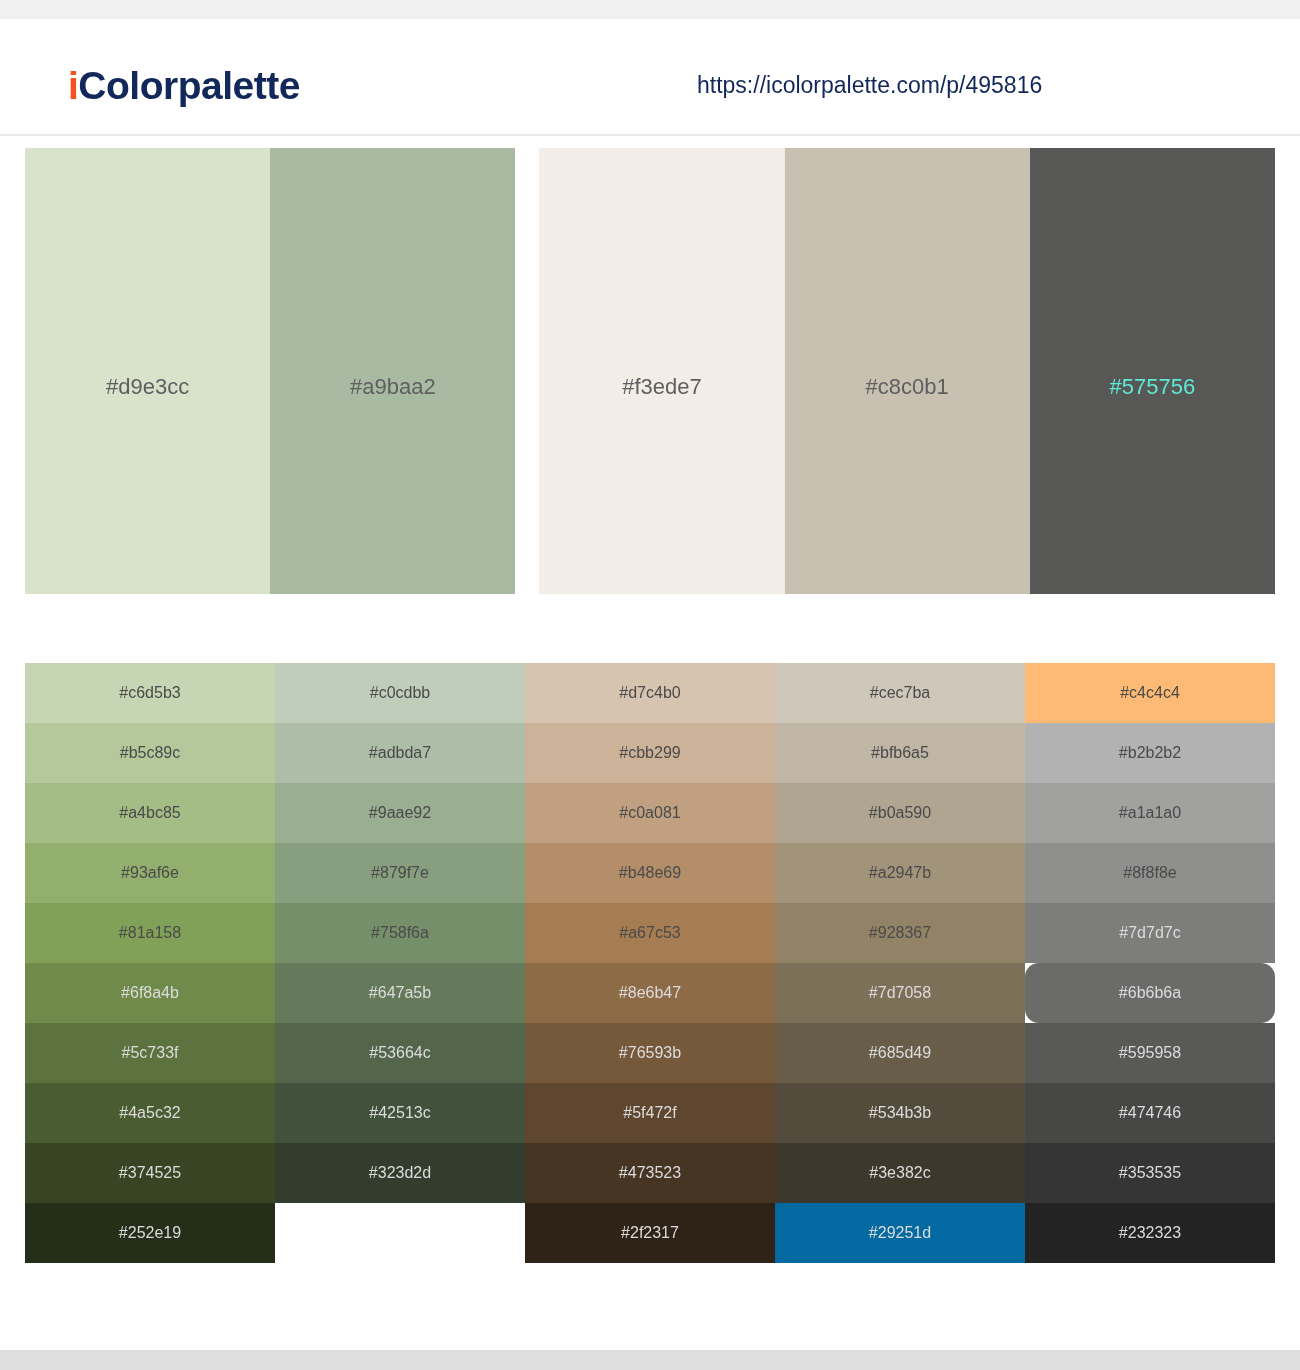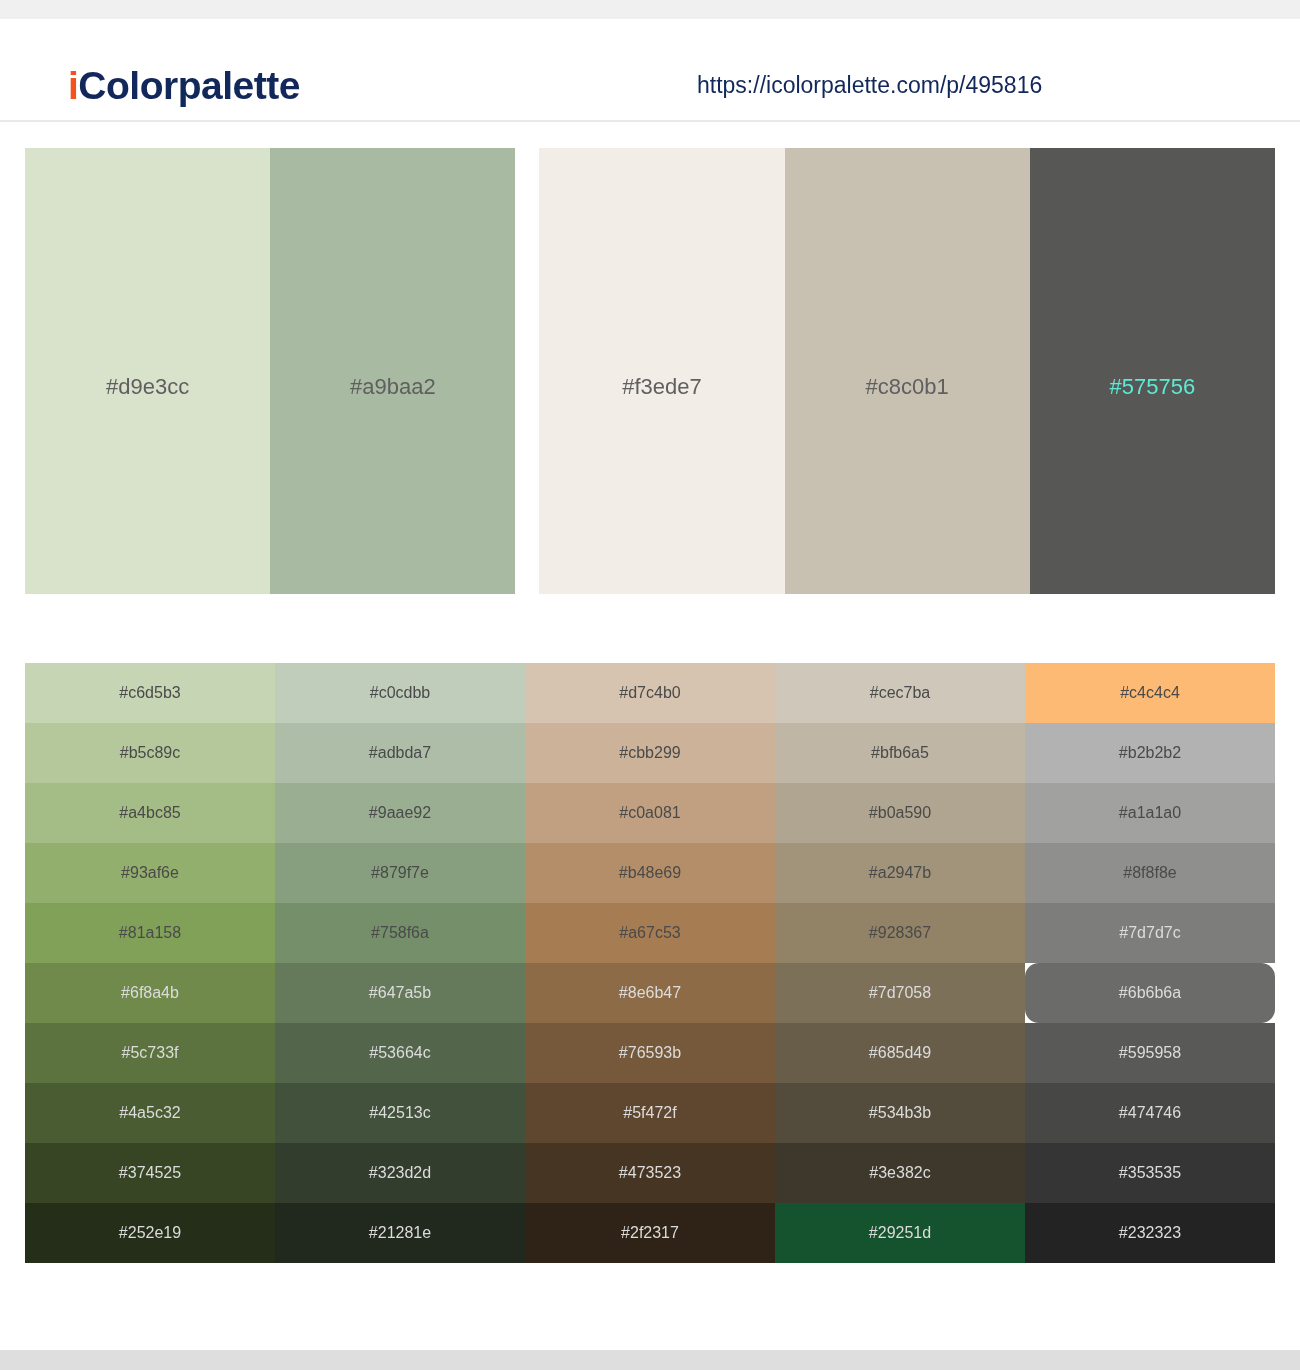--- a/index.html
+++ b/index.html
@@ -27,21 +27,21 @@
     width: 1300px;
     height: 19px;
     background: #f0f0f0;
   }
 
   
   .header {
     position: absolute;
     top: 19px; left: 0;
     width: 1300px;
-    height: 103px;
+    height: 117px;
     background: #ffffff;
     border-bottom: 2px solid #e9e9e9;
   }
 
   .logo {
     position: absolute;
     left: 68px;
     top: 47px;
     font-size: 39px;
     font-weight: bold;
@@ -208,23 +208,20 @@
         </div>
         <div class="shade-cell light-text" style="background: rgb(83, 102, 76);">
           <span>#53664c</span>
         </div>
         <div class="shade-cell light-text" style="background: rgb(66, 81, 60);">
           <span>#42513c</span>
         </div>
         <div class="shade-cell light-text" style="background: rgb(50, 61, 45);">
           <span>#323d2d</span>
         </div>
-        <div class="shade-cell light-text" style="background: rgb(33, 40, 30);">
-          <span>#21281e</span>
-        </div>
       </div>
       <div class="shades-col">
         <div class="shade-cell dark-text" style="background: rgb(215, 196, 176);">
           <span>#d7c4b0</span>
         </div>
         <div class="shade-cell dark-text" style="background: rgb(203, 178, 153);">
           <span>#cbb299</span>
         </div>
         <div class="shade-cell dark-text" style="background: rgb(192, 160, 129);">
           <span>#c0a081</span>
@@ -272,21 +269,21 @@
         </div>
         <div class="shade-cell light-text" style="background: rgb(104, 93, 73);">
           <span>#685d49</span>
         </div>
         <div class="shade-cell light-text" style="background: rgb(83, 75, 59); align-items: center;">
           <span>#534b3b</span>
         </div>
         <div class="shade-cell light-text" style="background: rgb(62, 56, 44);">
           <span>#3e382c</span>
         </div>
-        <div class="shade-cell light-text" style="background: #14532d;">
+        <div class="shade-cell light-text" style="background: #0369a1;">
           <span>#29251d</span>
         </div>
       </div>
       <div class="shades-col">
         <div class="shade-cell dark-text" style="background: #fdba74;">
           <span>#c4c4c4</span>
         </div>
         <div class="shade-cell dark-text" style="background: rgb(178, 178, 178);">
           <span>#b2b2b2</span>
         </div>

